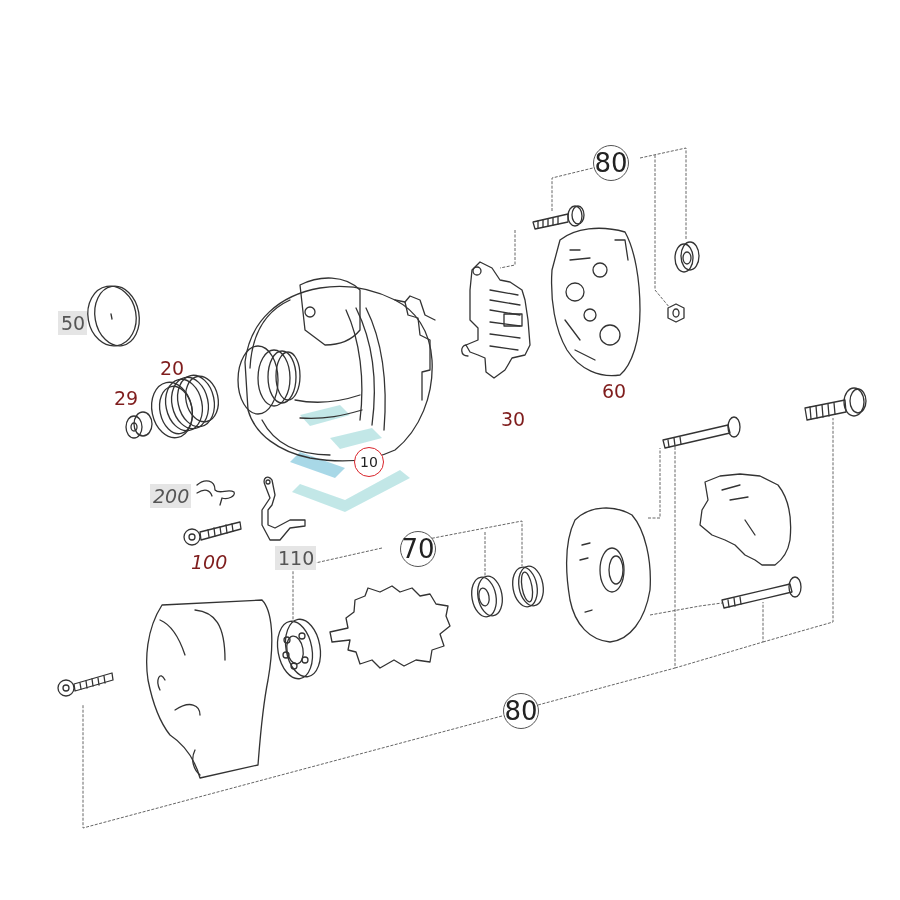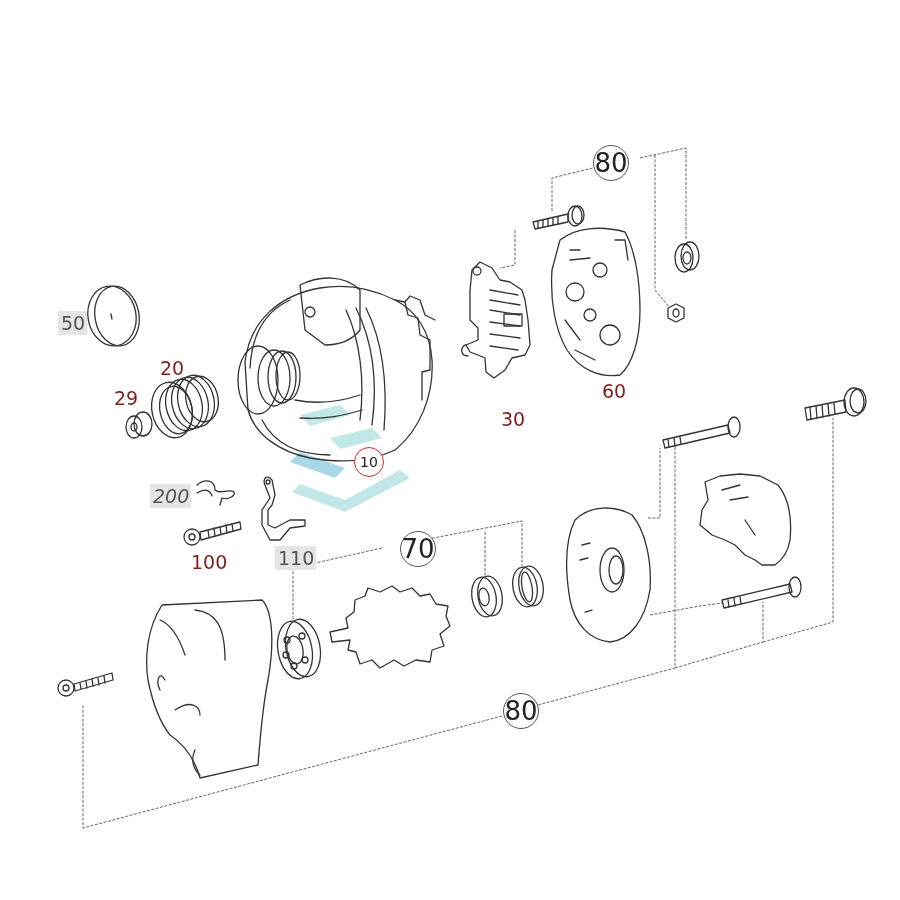--- a/index.html
+++ b/index.html
@@ -221,21 +221,21 @@
       <polyline points="650,615 700,606 722,603"></polyline>
     </g>
   </svg>
 
   <span class="lbl gray" style="left:58px; top:311px;">50</span>
   <span class="lbl" style="left:160px; top:359px;">20</span>
   <span class="lbl" style="left:114px; top:389px;">29</span>
   <span class="lbl" style="left:501px; top:386px;margin-top:24px;">30</span>
   <span class="lbl" style="left:602px; top:382px;">60</span>
   <span class="lbl gray" style="left:150px; top:484px;font-style:italic;">200</span>
-  <span class="lbl" style="left:191px; top:553px;">100</span>
+  <span class="lbl" style="left:191px; top:553px;font-style:italic;">100</span>
   <span class="lbl gray" style="left:275px; top:546px;">110</span>
 
   <div class="callout red" style="left:354px; top:447px;">
     <span>10</span>
   </div>
   <div class="callout" style="left:593px; top:145px;">
     <span>80</span>
   </div>
   <div class="callout" style="left:384px; top:531px;margin-left:16px;">
     <span>70</span>

